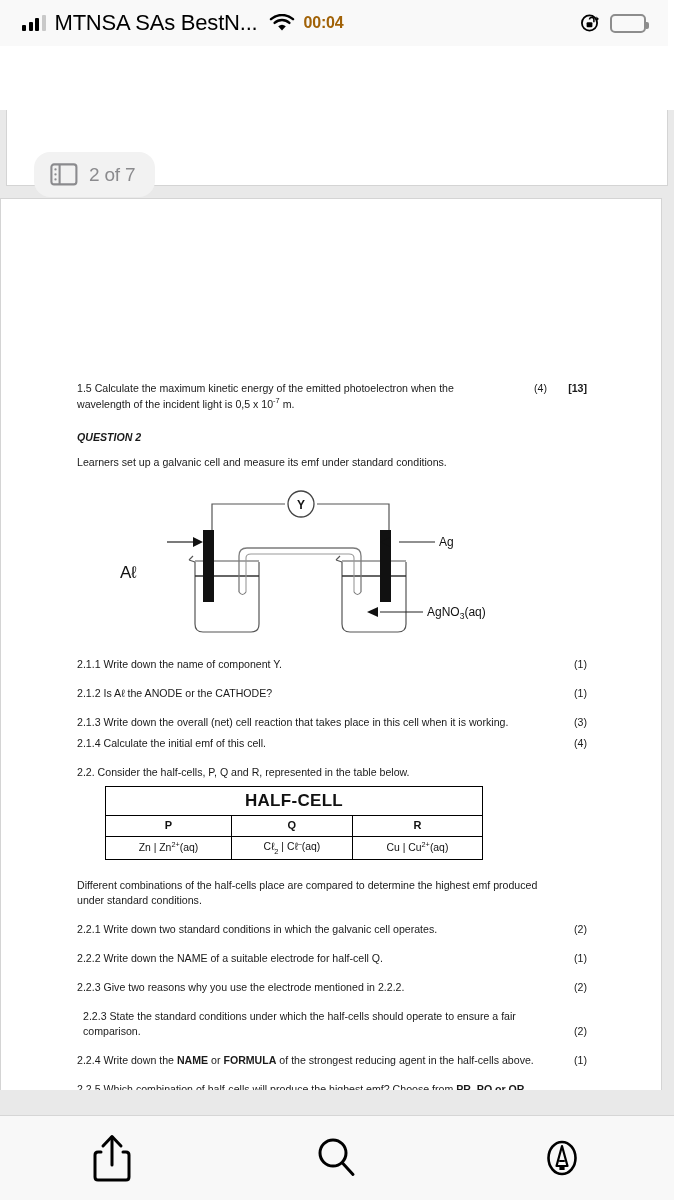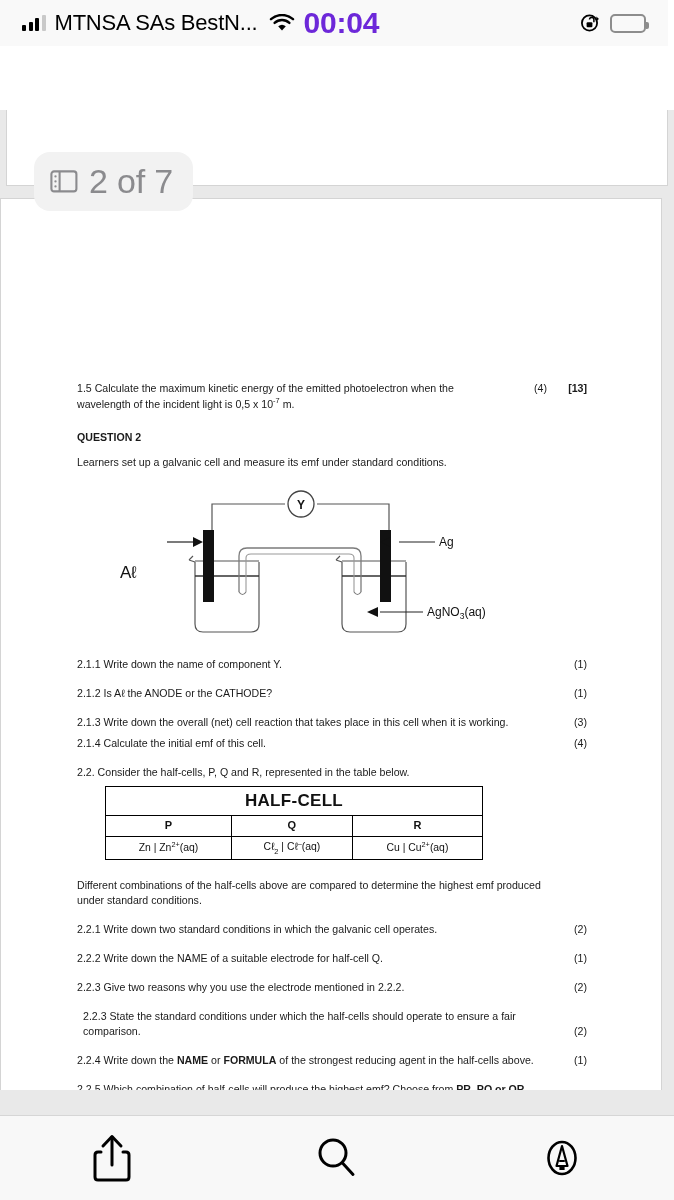--- a/index.html
+++ b/index.html
@@ -11,21 +11,21 @@
   }
   .phone { position: relative; width: 674px; height: 1200px; background:#fff; }
 
   
   .statusbar{
     position:absolute; top:0; left:0; width:668px; height:46px;
     background:#f9f9f9; display:flex; align-items:center; padding:0 22px;
   }
   .sb-left{ display:flex; align-items:center; gap:9px; }
   .sb-carrier{ font-size:22px; font-weight:400; color:#000; letter-spacing:-0.2px;}
-  .sb-time{ font-size:30px; font-weight:600; color:#6d28d9; letter-spacing:-0.2px;}
+  .sb-time{ font-size:16px; font-weight:600; color:#a16207; letter-spacing:-0.2px;}
   .sb-right{ margin-left:auto; display:flex; align-items:center; gap:9px;}
   .bars{ display:flex; align-items:flex-end; gap:2.5px; height:16px;}
   .bars i{ display:block; width:4px; background:#000; border-radius:1px;}
   .bars i:nth-child(1){height:6px}
   .bars i:nth-child(2){height:9px}
   .bars i:nth-child(3){height:13px}
   .bars i:nth-child(4){height:16px; background:#c9c9c9}
 
   .battery{
     width:36px;height:19px;border:2px solid #8d8d8d;border-radius:5px;
@@ -64,34 +64,34 @@
   .page-gap{ position:absolute; top:76px; left:0; width:674px; height:12px; background:#e9e9e9;}
   .page{
     position:absolute; top:88px; left:0; width:662px; height:916px;
     background:#fff; border:1px solid #d4d4d4; overflow:hidden;
   }
   .page-badge{
     position:absolute; top:42px; left:34px; z-index:5;
     background:#f2f2f2; border-radius:16px; padding:10px 20px 10px 16px;
     display:flex; align-items:center; gap:11px;
   }
-  .page-badge .lbl{ font-size:34px; color:#8b8b8e; font-weight:400; letter-spacing:-0.2px;}
+  .page-badge .lbl{ font-size:19px; color:#8b8b8e; font-weight:400; letter-spacing:-0.2px;}
 
   
   .paper{
     position:absolute; left:0; top:0; width:662px; height:916px;
     padding:182px 76px 0 76px;
     font-size:10.6px; color:#1a1a1a; line-height:1.42;
   }
   .q-row{ display:flex; align-items:flex-start; }
   .q-row .txt{ flex:1; }
   .q-row .mk{ width:40px; text-align:right; flex:none; }
   .q-row .mk2{ width:40px; text-align:right; flex:none; font-weight:700;}
   .mb6{ margin-bottom:6px; }
-  .mb10{ margin-bottom:10px; }
+  .mb10{ margin-bottom:10px;font-style:italic; }
   .mb14{ margin-bottom:14px; }
   .mb18{ margin-bottom:18px; }
   .bold{ font-weight:700; }
 
   
   .diagram{ margin:14px 0 18px 0; display:flex; justify-content:center;}
 
   
   table.hc{
     border-collapse:collapse; width:378px; margin:4px 0 0 28px;
@@ -252,21 +252,21 @@
             </td>
             <td>
               <span>Cu</span> |
               <span>Cu</span><sup>2+</sup><span>(aq)</span>
             </td>
           </tr>
         </tbody>
           </table>
 
         <div style="height:18px"></div>
-        <div class="mb14" style="max-width:480px;">Different combinations of the half-cells above are compared to determine the highest emf produced under standard conditions.</div>
+        <div class="mb14" style="max-width:480px;">Different combinations of the half-cells place are compared to determine the highest emf produced under standard conditions.</div>
 
         <div class="q-row mb14">
           <div class="txt">2.2.1 Write down two standard conditions in which the galvanic cell operates.</div>
           <div class="mk">(2)</div>
         </div>
         <div class="q-row mb14">
           <div class="txt">2.2.2 Write down the NAME of a suitable electrode for half-cell Q.</div>
           <div class="mk">(1)</div>
         </div>
         <div class="q-row mb14">

